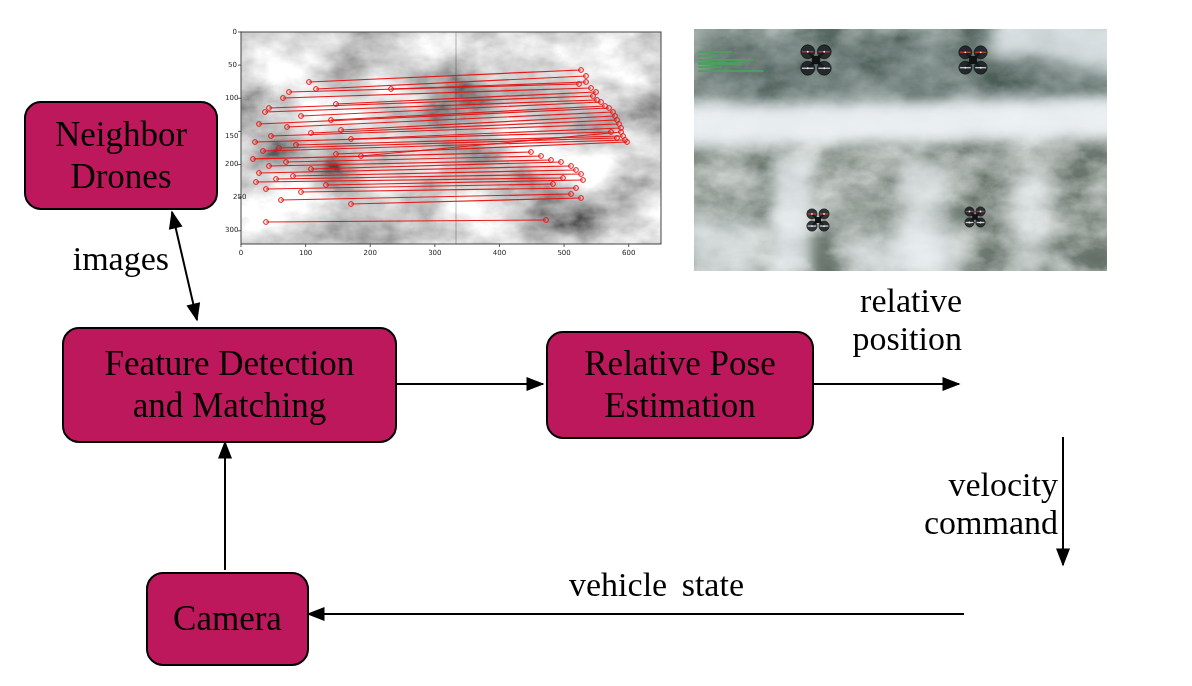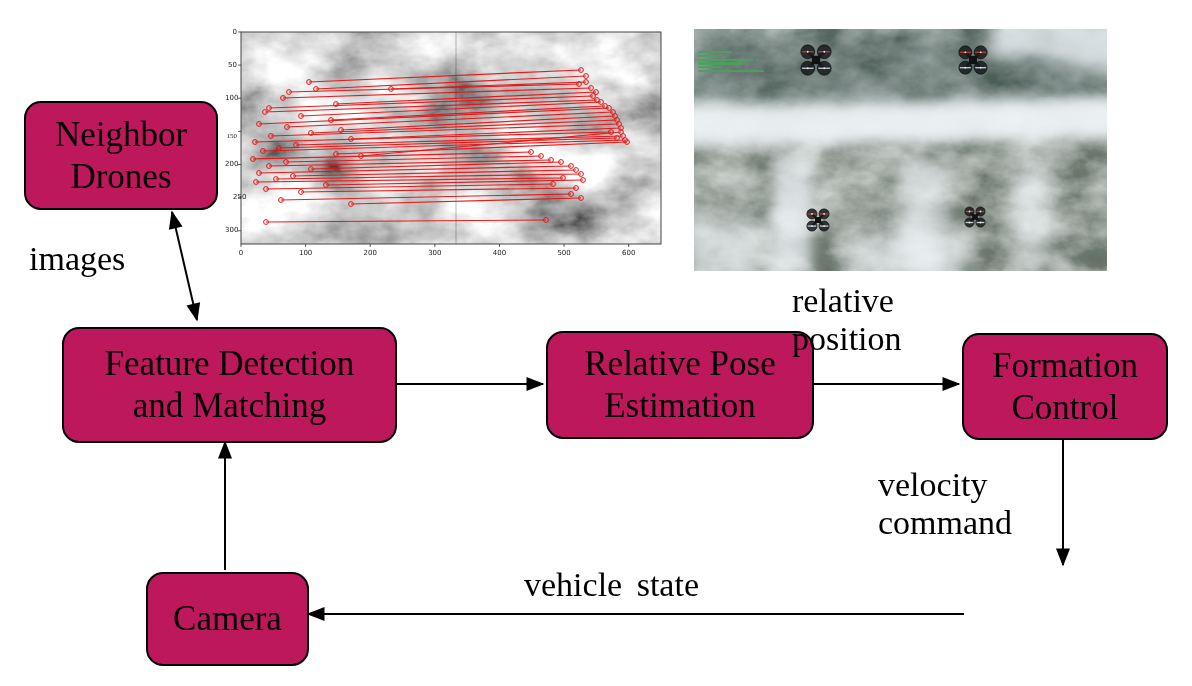--- a/index.html
+++ b/index.html
@@ -1,21 +1,21 @@
 <!DOCTYPE html>
 <html><head>
 <meta charset="utf-8">
 <style>
   html,body{margin:0;padding:0;background:#fff;}
   #canvas{position:relative;width:1192px;height:686px;background:#ffffff;overflow:hidden;
           font-family:"Liberation Serif","DejaVu Serif",serif;color:#000;}
   .box{position:absolute;border:2.5px solid #000;border-radius:17px;background:#be185d;
        display:flex;align-items:center;justify-content:center;text-align:center;
        font-size:35px;line-height:1.2;white-space:pre-line;z-index:3;}
-  .elabel{position:absolute;font-size:34px;line-height:1.12;text-align:left;
+  .elabel{position:absolute;font-size:34px;line-height:1.12;text-align:right;
           white-space:pre-line;z-index:4;}
   #arrows{position:absolute;left:0;top:0;z-index:2;}
   .figwrap{position:absolute;z-index:1;}
   .tick{position:absolute;font-family:"DejaVu Sans","Liberation Sans",sans-serif;
         font-size:7px;color:#222;line-height:1;}
   .ytick{text-align:right;width:12px;}
   .xtick{text-align:center;width:30px;}
   .hudline{position:absolute;height:2.2px;border-radius:1px;}
 </style>
 </head>
@@ -166,21 +166,21 @@
             <line x1="258.46153846153845" y1="212" x2="258.46153846153845" y2="215" stroke="#333" stroke-width="0.8"></line>
             <line x1="323.0769230769231" y1="212" x2="323.0769230769231" y2="215" stroke="#333" stroke-width="0.8"></line>
             <line x1="387.6923076923077" y1="212" x2="387.6923076923077" y2="215" stroke="#333" stroke-width="0.8"></line>
           </g>
       </g>
     </svg>
     <div id="ytick-labels">
         <div class="tick ytick" style="left: 0px; top: -1.5px;">0</div>
         <div class="tick ytick" style="left: 0px; top: 31.625px;">50</div>
         <div class="tick ytick" style="left: 0px; top: 64.75px;">100</div>
-        <div class="tick ytick" style="left: 0px; top: 103px; font-family: Liberation Serif, serif;">150</div>
+        <div class="tick ytick" style="left: 0px; top: 103px;">150</div>
         <div class="tick ytick" style="left: 0px; top: 131px;">200</div>
         <div class="tick ytick" style="left: 0px; top: 164.125px; margin-left: 8px;">250</div>
         <div class="tick ytick" style="left: 0px; top: 197.25px;">300</div>
       </div>
     <div id="xtick-labels">
         <div class="tick xtick" style="left: 1px; top: 220px;">0</div>
         <div class="tick xtick" style="left: 65.6154px; top: 220px;">100</div>
         <div class="tick xtick" style="left: 130.231px; top: 220px;">200</div>
         <div class="tick xtick" style="left: 194.846px; top: 220px;">300</div>
         <div class="tick xtick" style="left: 259.462px; top: 220px;">400</div>
@@ -312,22 +312,20 @@
     <line x1="964" y1="614" x2="308" y2="614" stroke="#000" stroke-width="2" marker-end="url(#ah)"></line>
     <line x1="225" y1="570" x2="225" y2="442" stroke="#000" stroke-width="2" marker-end="url(#ah)"></line>
   </svg>
 
   <div class="box" style="left:24px;top:101px;width:190px;height:105px;">Neighbor
 Drones</div>
   <div class="box" style="left:546px;top:331px;width:264px;height:104px;">Relative Pose
 Estimation</div>
   <div class="box" style="left:62px;top:327px;width:331px;height:112px;">Feature Detection
 and Matching</div>
-  <div class="box" style="left:962px;top:333px;width:202px;height:103px;">Formation
-Control</div>
   <div class="box" style="left:146px;top:572px;width:159px;height:90px;">Camera</div>
 
   <div class="elabel" style="left:29px;top:240px;width:140px;">images</div>
   <div class="elabel" style="left:792px;top:282px;width:170px;">relative
 position</div>
   <div class="elabel" style="left:878px;top:466px;width:180px;">velocity
 command</div>
   <div class="elabel" style="left:524px;top:566px;width:220px;word-spacing:6px;">vehicle state</div>
 </div>
 

